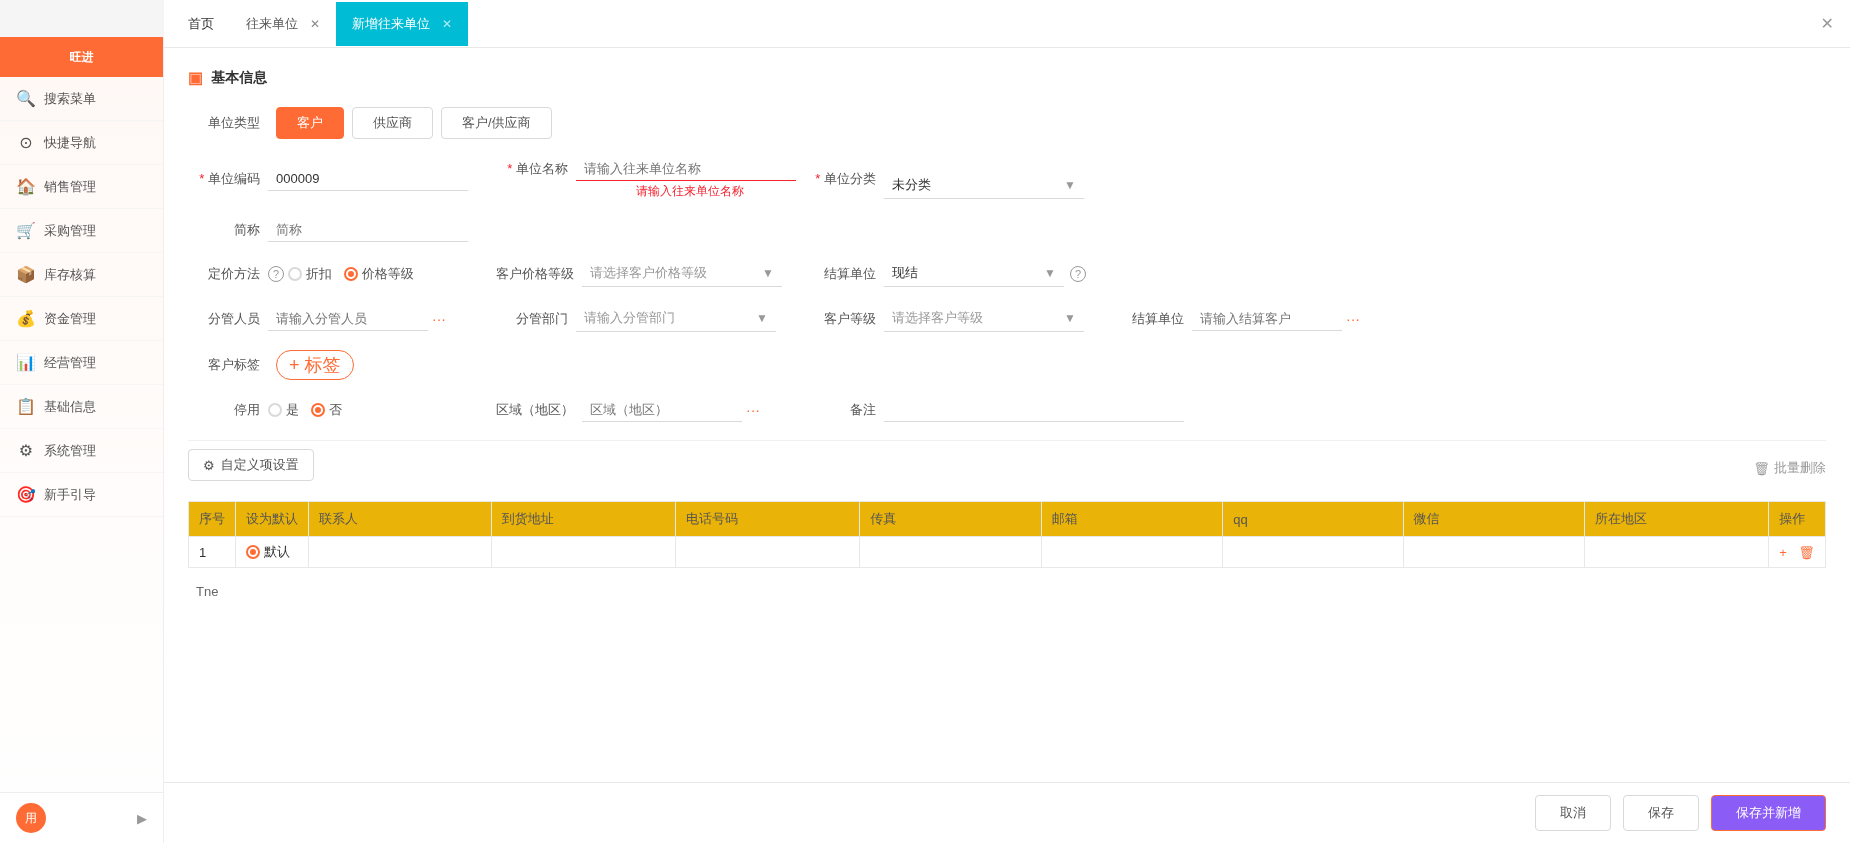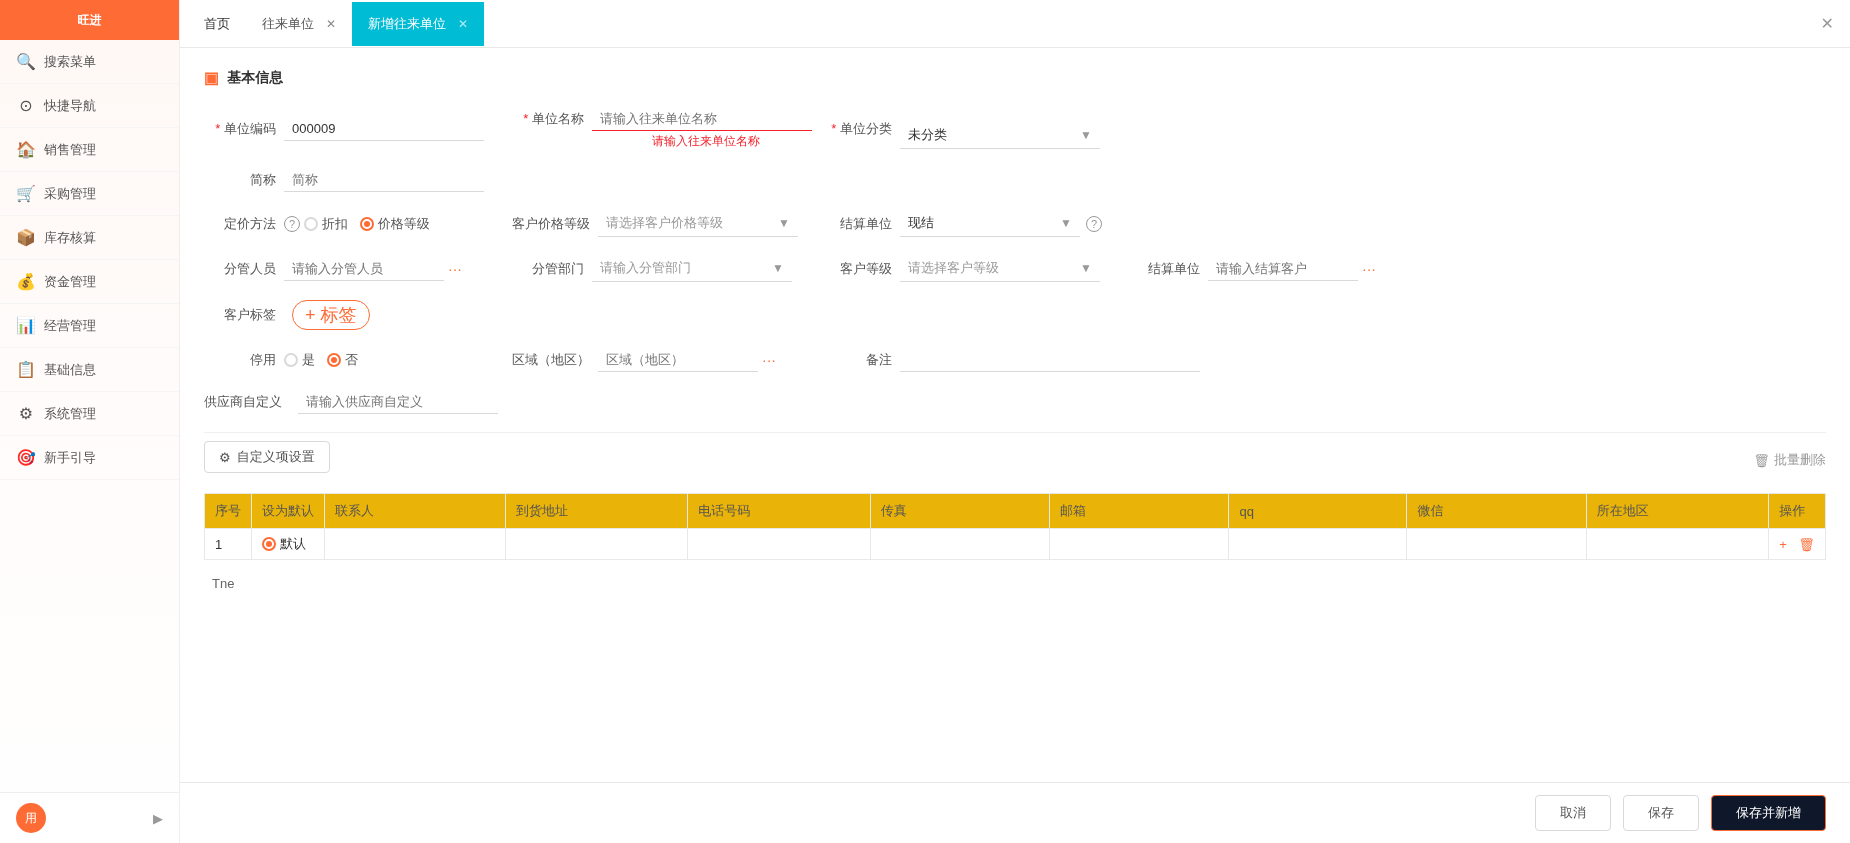--- a/index.html
+++ b/index.html
@@ -1,25 +1,26 @@
 <!DOCTYPE html>
 <html><head>
   <meta charset="utf-8">
   <style>
     * { box-sizing: border-box; margin: 0; padding: 0; font-family: 'Microsoft YaHei', '微软雅黑', sans-serif; }
     body { background: #f5f5f5; display: flex; height: 843px; overflow: hidden; font-size: 13px; }
 
     
     .sidebar {
-      width: 180px;
+      width: 164px;
       background: linear-gradient(180deg, #fff8f5 0%, #fff 100%);
       border-right: 1px solid #eee;
       display: flex;
       flex-direction: column;
       flex-shrink: 0;
+      margin-top: 37px;
     }
     .sidebar-logo {
       height: 40px;
       background: #ff6b35;
       display: flex;
       align-items: center;
       justify-content: center;
       color: white;
       font-size: 12px;
       font-weight: bold;
@@ -293,21 +294,21 @@
       font-size: 13px;
       background: #fff;
       color: #555;
     }
     .btn-save-new {
       padding: 8px 24px;
       border: 1px solid #ff6b35;
       border-radius: 4px;
       cursor: pointer;
       font-size: 13px;
-      background: #0f172a;
+      background: #8b5cf6;
       color: white;
     }
 
     .field-unit {
       display: flex;
       align-items: center;
       min-width: 300px;
       flex-shrink: 0;
     }
 
@@ -389,20 +390,28 @@
     <div class="tabs-close-all">✕</div>
   </div>
 
   <div class="form-area">
 
     <div class="section-title">
       <span class="section-icon">▣</span>
       <span>基本信息</span>
     </div>
 
+    <div class="form-row">
+      <span class="form-label">单位类型</span>
+      <div class="type-btn-group">
+        <button class="type-btn active">客户</button>
+        <button class="type-btn">供应商</button>
+        <button class="type-btn">客户/供应商</button>
+      </div>
+    </div>
 
     <div class="form-row">
       <div class="field-unit">
         <span class="form-label required">单位编码</span>
         <input class="form-input" type="text" style="width: 200px;" value="000009">
       </div>
       <div class="field-unit" style="flex-direction:column;align-items:center;">
         <div style="display:flex;align-items:center;">
           <span class="form-label required">单位名称</span>
           <input class="form-input error" type="text" style="width: 220px; border-bottom-color: rgb(245, 34, 45);" placeholder="请输入往来单位名称">
@@ -508,24 +517,20 @@
         <span class="form-label">区域（地区）</span>
         <input class="form-input" type="text" style="width: 160px; color: rgb(153, 153, 153);" placeholder="区域（地区）">
         <span class="more-btn ellipsis-btn">···</span>
       </div>
       <div class="field-unit">
         <span class="form-label">备注</span>
         <input class="form-input" type="text" style="width: 300px;">
       </div>
     </div>
 
-    <div class="form-row">
-      <span class="form-label">供应商自定义</span>
-      <input class="form-input" type="text" style="width: 200px;" placeholder="请输入供应商自定义">
-    </div>
 
     <div class="form-divider"></div>
 
     <div style="display:flex;justify-content:space-between;align-items:center;margin-bottom:8px;">
       <button class="custom-settings-btn">
         <span>⚙</span>
         <span>自定义项设置</span>
       </button>
       <div class="batch-delete-btn">
         <span>🗑</span>

